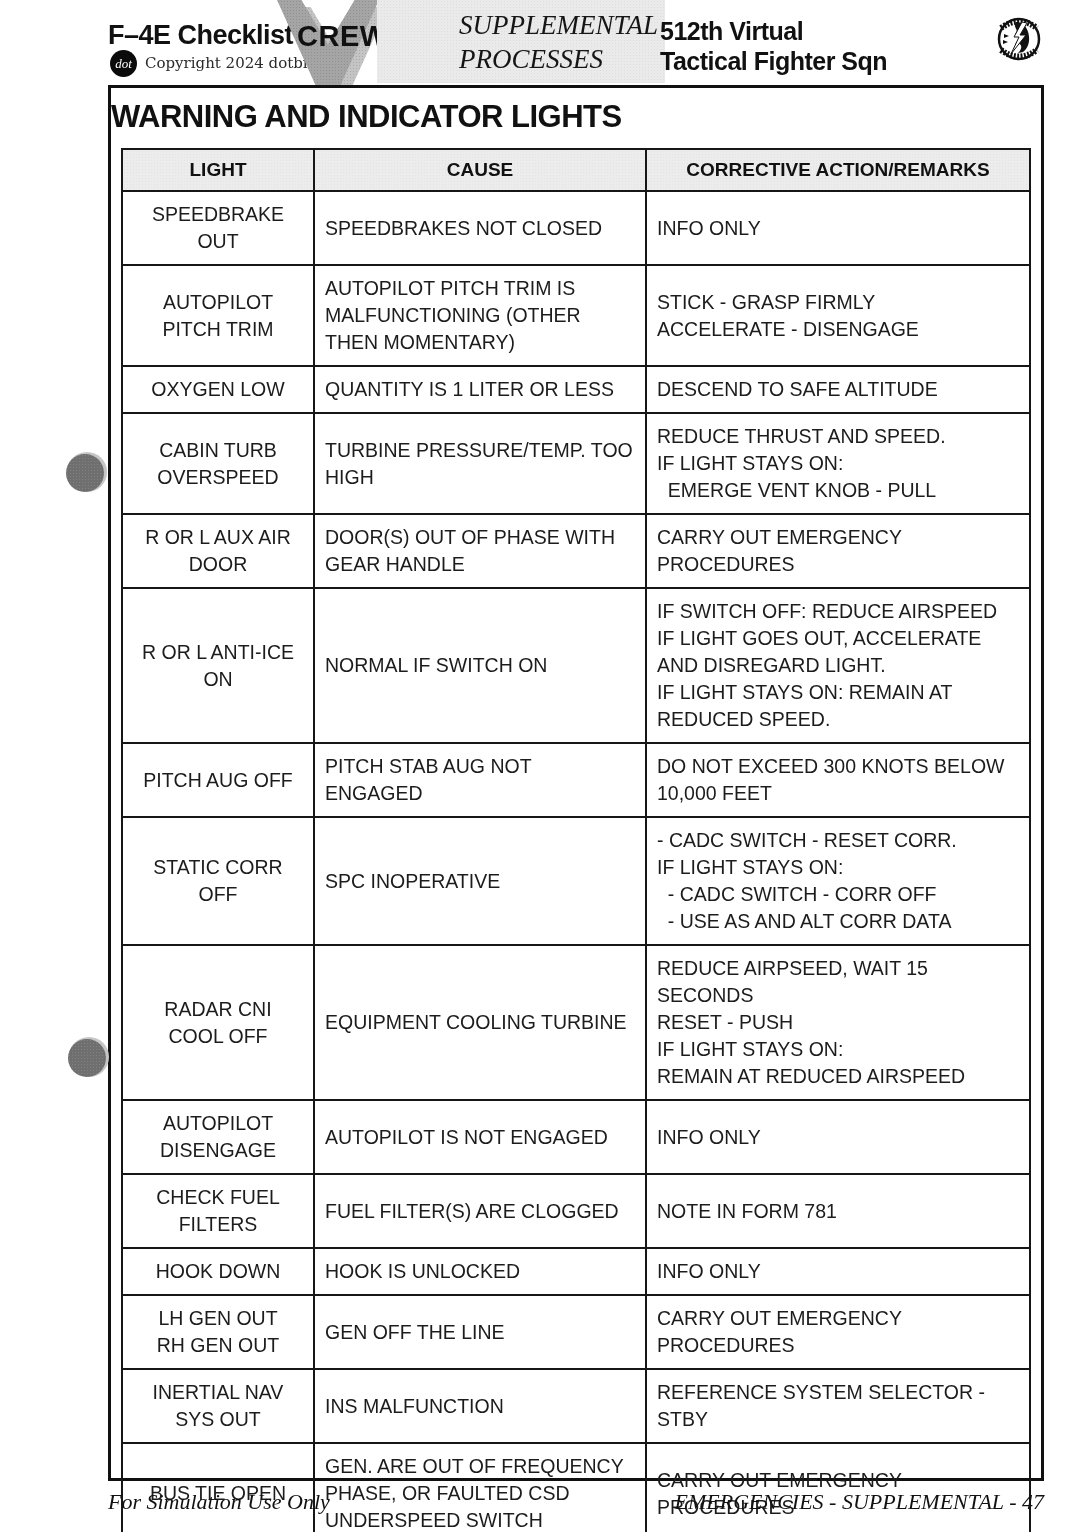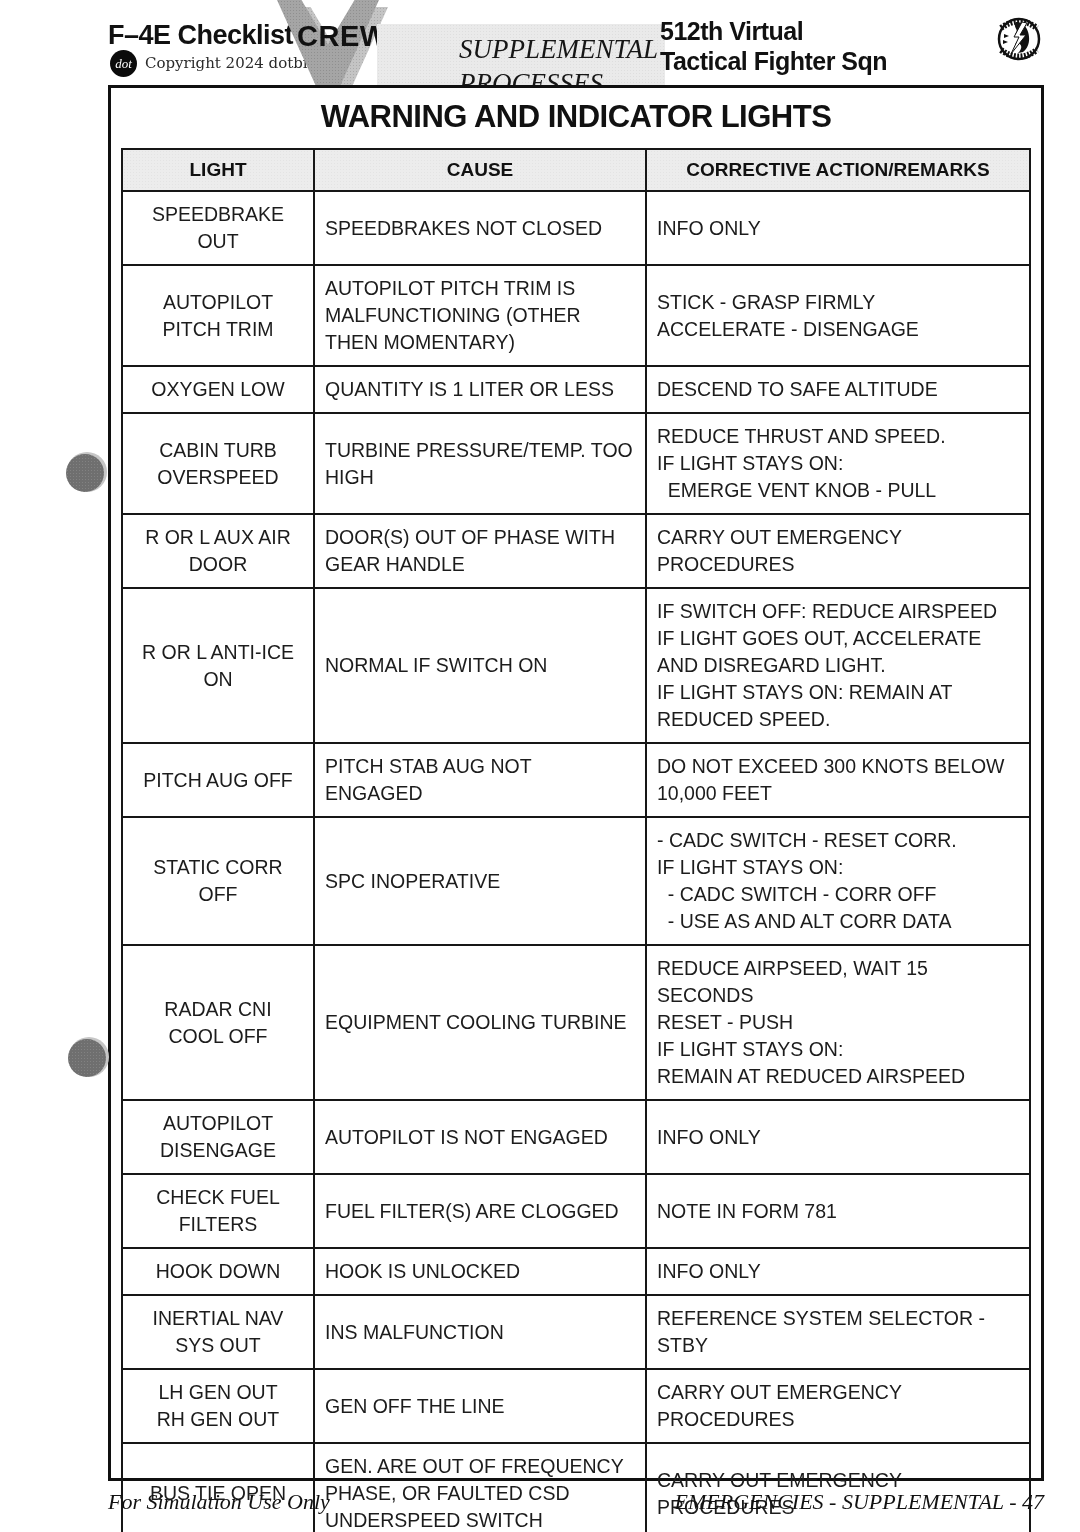--- a/index.html
+++ b/index.html
@@ -25,35 +25,35 @@
     background-color:#a5a5a5;
     background-image:radial-gradient(#00000022 1px, transparent 1px); background-size:3px 3px;
   }
   .chev .v.back { transform:translate(9px,7px); background-color:#c4c4c4; }
   .hdr-crew { position:absolute; left:297px; top:20px; font-size:29px; font-weight:bold; letter-spacing:0.5px; }
 
   .supp-box {
     position:absolute; left:377px; top:0; width:288px; height:83px; background:#eaeaea;
     background-image:radial-gradient(#0000000d 1px, transparent 1px); background-size:3px 3px;
     display:flex; flex-direction:column; justify-content:center; padding-left:82px;
-    font-family:"Liberation Serif", serif; font-style:italic; font-size:27px; line-height:34px; color:#161616;margin-top:24px;
+    font-family:"Liberation Serif", serif; font-style:italic; font-size:27px; line-height:34px; color:#161616;
   }
 
   .sqn {
     position:absolute; left:660px; top:16px; width:322px; text-align:left;
     font-size:25px; font-weight:bold; line-height:30px; letter-spacing:-0.5px;
   }
   .emblem { position:absolute; left:992px; top:12px; width:54px; height:54px; }
 
   
   .sheet {
     position:absolute; left:108px; top:85px; width:936px; height:1396px;
     border:3px solid #101010; background:#fff;
   }
-  .sheet-title { text-align:center; margin-top:11px; font-size:31px; font-weight:bold; letter-spacing:-0.5px; }
+  .sheet-title { text-align:left; margin-top:11px; font-size:31px; font-weight:bold; letter-spacing:-0.5px; }
 
   table.wl { border-collapse:collapse; table-layout:fixed; width:908px; margin:13px auto 0 auto; }
   table.wl col.c1 { width:192px; } table.wl col.c2 { width:332px; } table.wl col.c3 { width:384px; }
   table.wl th {
     border:2px solid #161616; background:#ececec; font-size:19px; font-weight:bold;
     padding:9px 4px; letter-spacing:0;
     background-image:radial-gradient(#0000000a 1px, transparent 1px); background-size:3px 3px;
   }
   table.wl td {
     border:2px solid #161616; font-size:19.5px; line-height:27px; color:#1c1c1c;
@@ -210,31 +210,31 @@
 FILTERS</td>
             <td class="cause">FUEL FILTER(S) ARE CLOGGED</td>
             <td class="action">NOTE IN FORM 781</td>
           </tr>
           <tr>
             <td class="light">HOOK DOWN</td>
             <td class="cause">HOOK IS UNLOCKED</td>
             <td class="action">INFO ONLY</td>
           </tr>
           <tr>
-            <td class="light">INERTIAL NAV
-SYS OUT</td>
-            <td class="cause">INS MALFUNCTION</td>
-            <td class="action">REFERENCE SYSTEM SELECTOR - STBY</td>
-          </tr>
-          <tr>
             <td class="light">LH GEN OUT
 RH GEN OUT</td>
             <td class="cause">GEN OFF THE LINE</td>
             <td class="action">CARRY OUT EMERGENCY
 PROCEDURES</td>
+          </tr>
+          <tr>
+            <td class="light">INERTIAL NAV
+SYS OUT</td>
+            <td class="cause">INS MALFUNCTION</td>
+            <td class="action">REFERENCE SYSTEM SELECTOR - STBY</td>
           </tr>
           <tr>
             <td class="light">BUS TIE OPEN</td>
             <td class="cause">GEN. ARE OUT OF FREQUENCY
 PHASE, OR FAULTED CSD
 UNDERSPEED SWITCH</td>
             <td class="action">CARRY OUT EMERGENCY
 PROCEDURES</td>
           </tr>
         </tbody>

